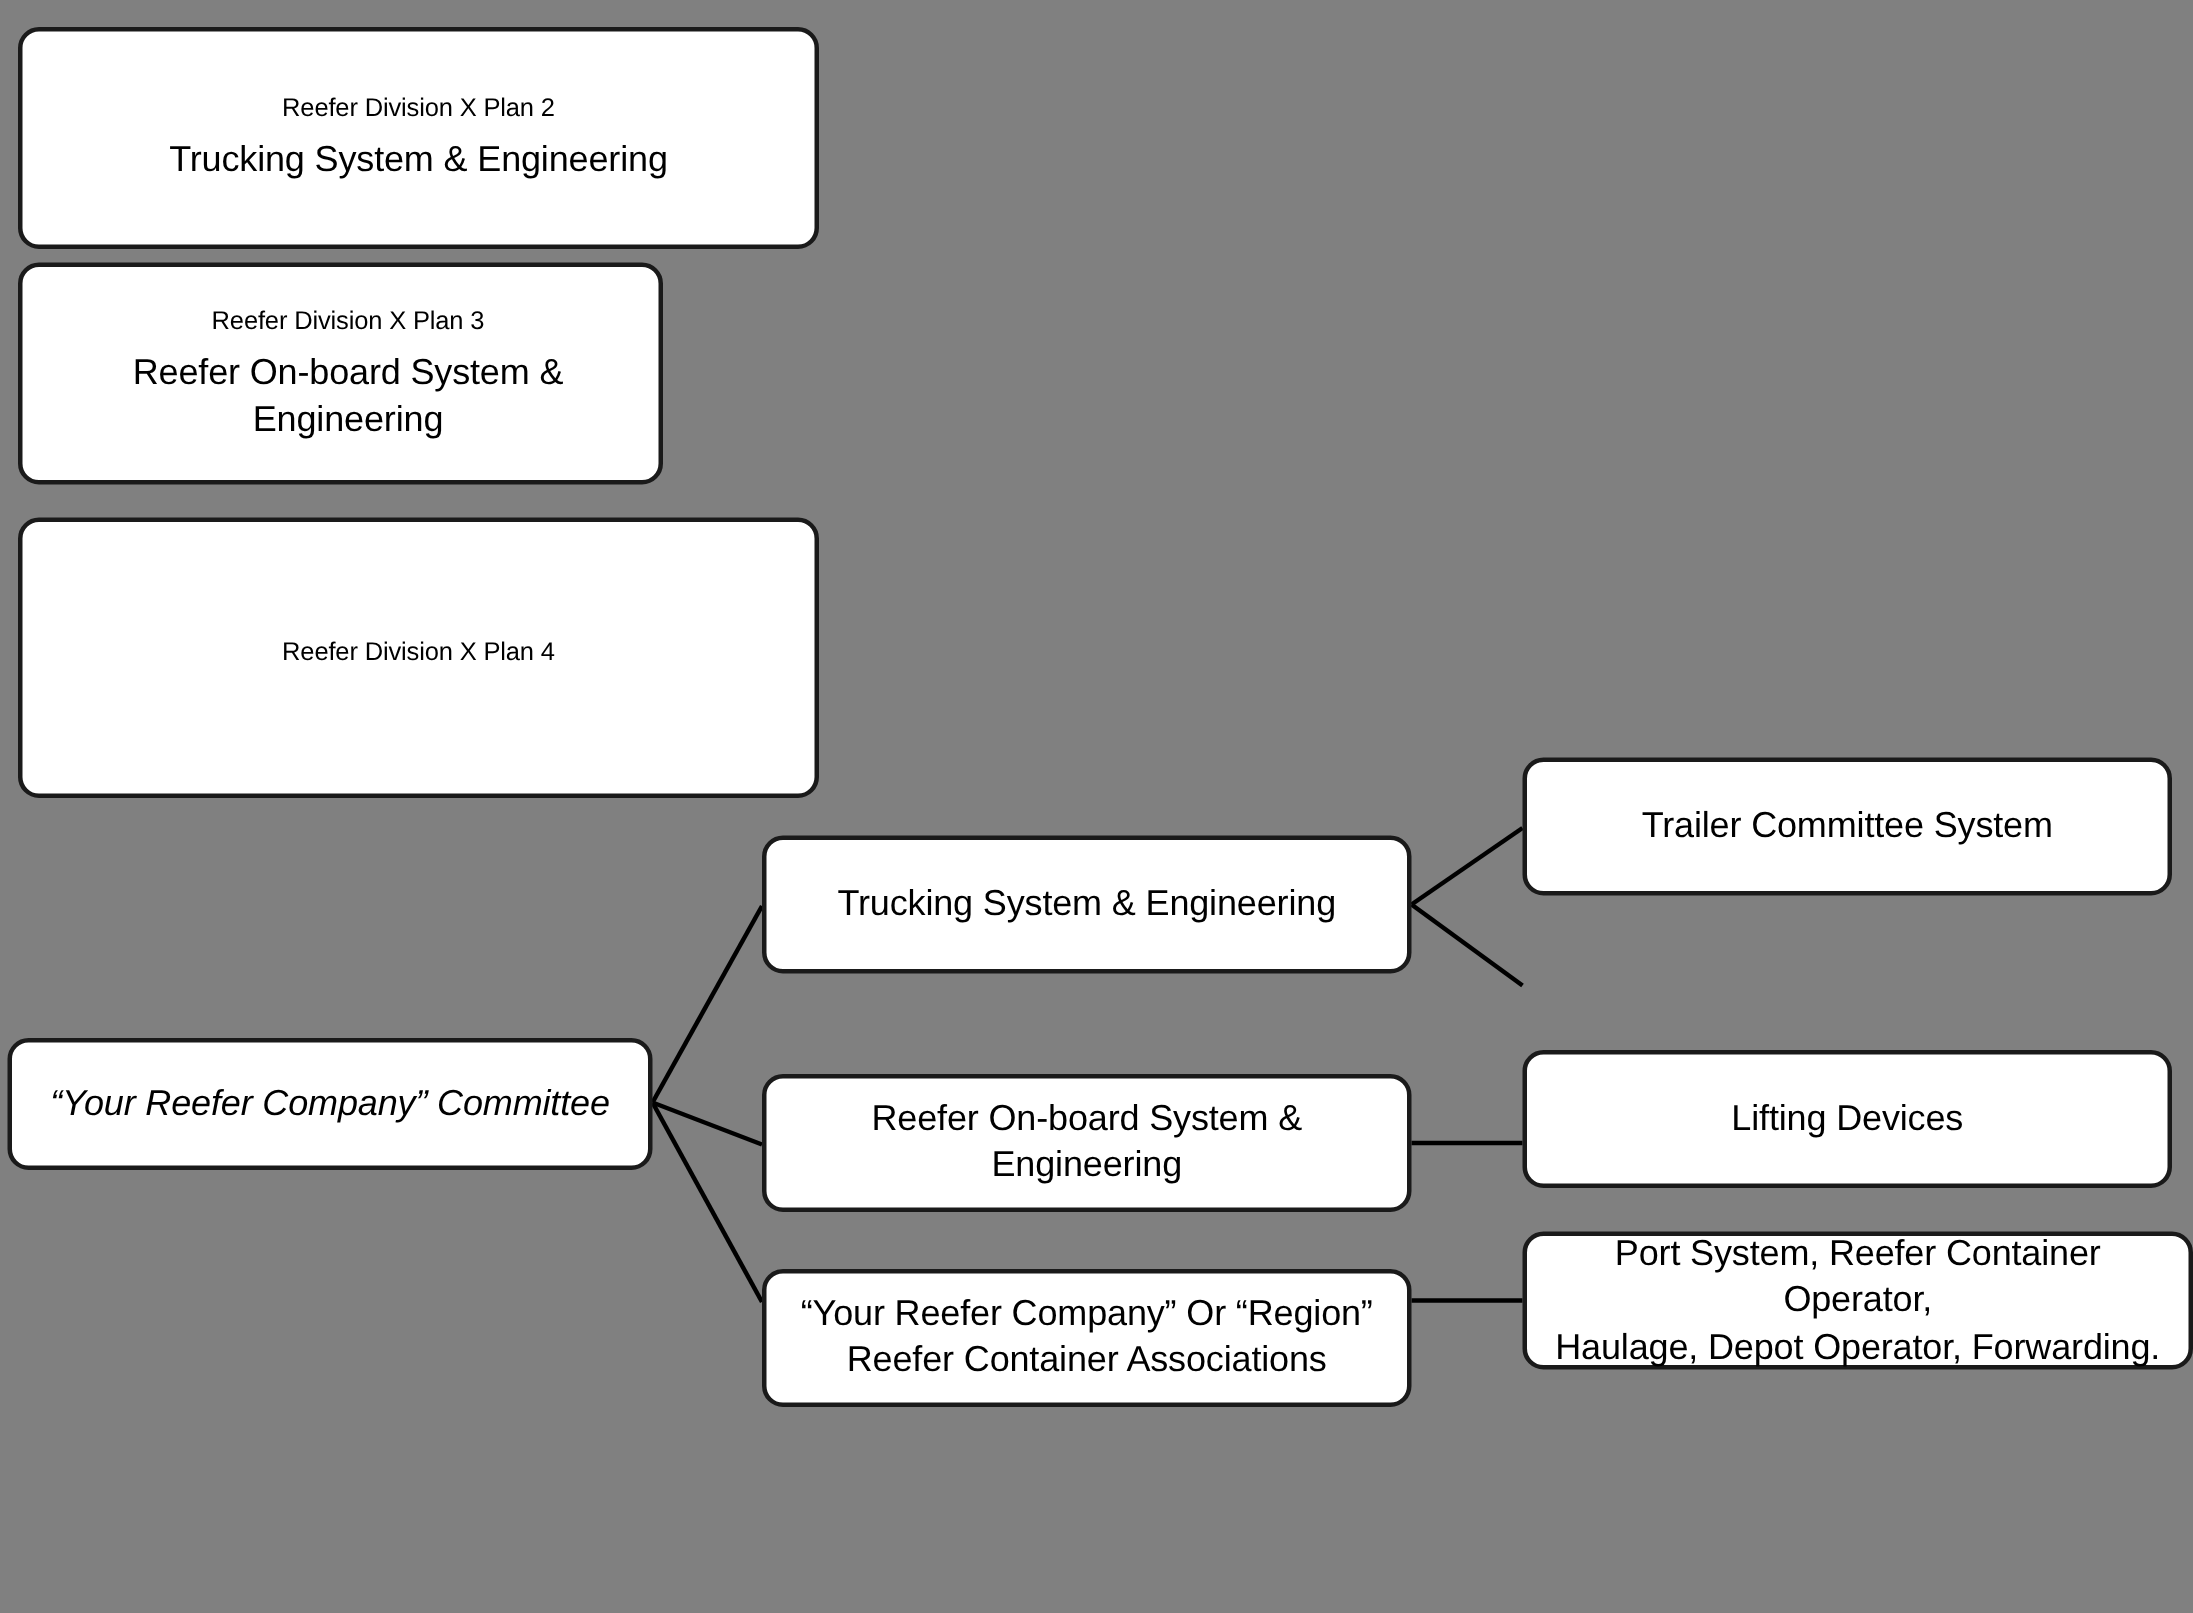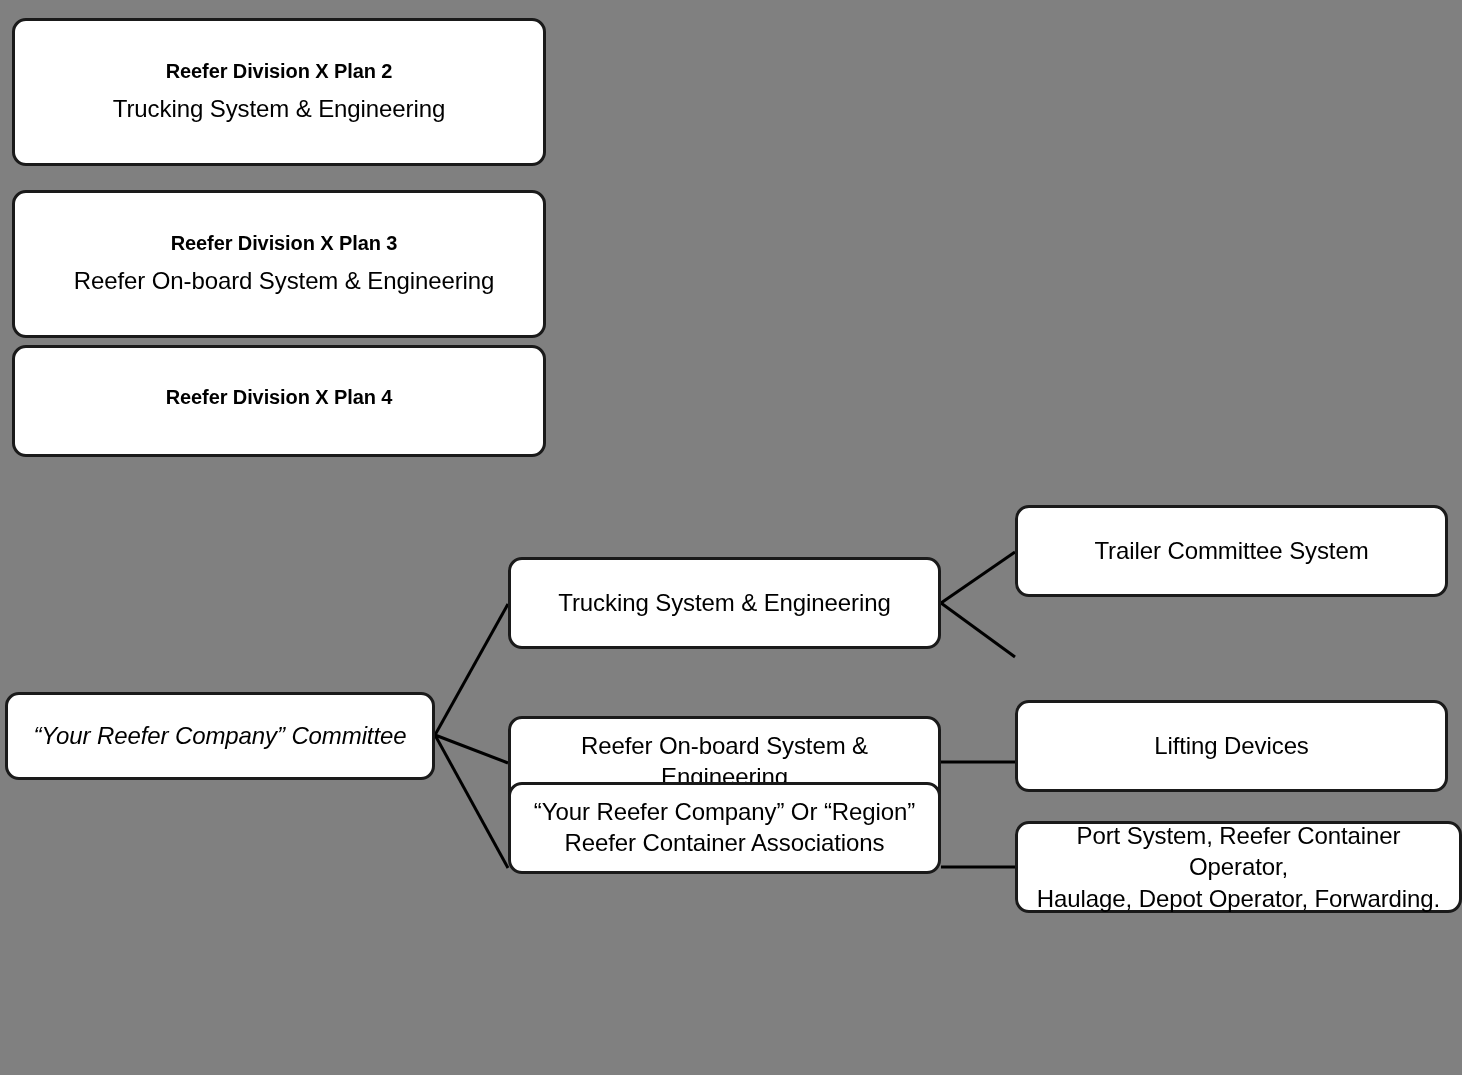--- a/index.html
+++ b/index.html
@@ -37,46 +37,46 @@
     display: flex;
     flex-direction: column;
     align-items: center;
     justify-content: center;
     text-align: center;
     color: #000000;
     padding: 4px 10px;
     z-index: 2;
   }
   .node .title {
-    font-weight: bold;
-    font-size: 20px;
+    font-weight: normal;
+    font-size: 17px;
     line-height: 1.25;
     letter-spacing: -0.1px;
     margin-bottom: 10px;
   }
   .node .body {
     font-size: 24px;
     line-height: 1.28;
     letter-spacing: -0.1px;
     white-space: pre-line;
   }
   .node.single .body {
     margin-bottom: 0;
   }
   
   #plan-2  { left: 12px;  top: 18px;  width: 534px; height: 148px; }
-  #plan-3  { left: 12px;  top: 190px; width: 534px; height: 148px; padding-left: 20px; }
-  #plan-4  { left: 12px;  top: 345px; width: 534px; height: 112px; }
+  #plan-3  { left: 12px;  top: 175px; width: 430px; height: 148px; padding-left: 20px; }
+  #plan-4  { left: 12px;  top: 345px; width: 534px; height: 187px; }
   #plan-4 .title { margin-bottom: 8px; }
   
   #committee { left: 5px; top: 692px; width: 430px; height: 88px; font-style: italic; }
   
   #mid-trucking { left: 508px; top: 557px; width: 433px; height: 92px; }
   #mid-onboard  { left: 508px; top: 716px; width: 433px; height: 92px; }
-  #mid-assoc    { left: 508px; top: 782px; width: 433px; height: 92px; }
+  #mid-assoc    { left: 508px; top: 846px; width: 433px; height: 92px; }
   
   #right-generator { left: 1015px; top: 505px; width: 433px; height: 92px; }
   #right-vibrating { left: 1015px; top: 610px; width: 433px; height: 92px; }
   #right-lifting   { left: 1015px; top: 700px; width: 433px; height: 92px; align-items: center; }
   #right-port      { left: 1015px; top: 821px; width: 447px; height: 92px; }
   #right-port .body { line-height: 1.3; }
 </style>
 </head>
 <body>
 

